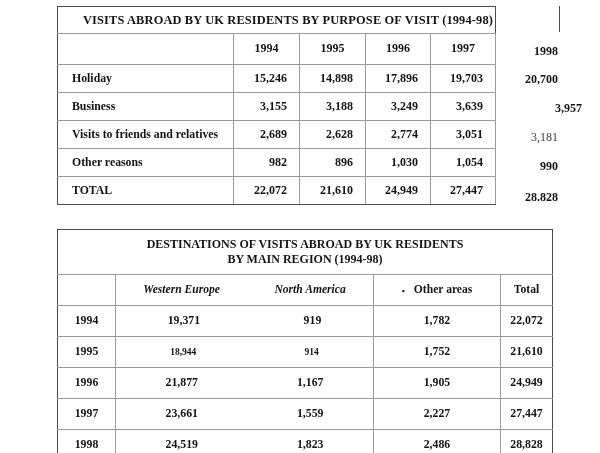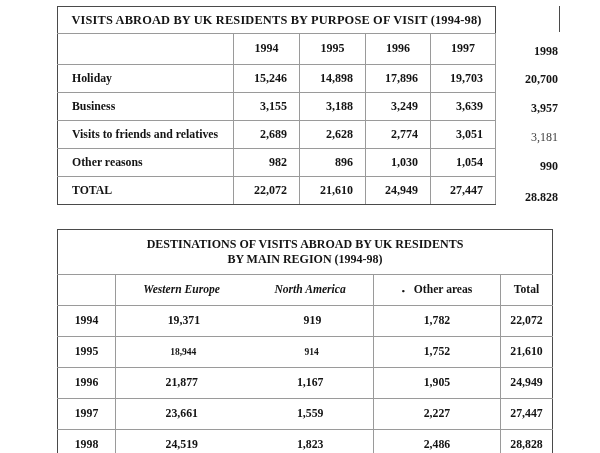--- a/index.html
+++ b/index.html
@@ -45,21 +45,21 @@
   .frame-t { border-top: 1px solid #4a4a4a; }
   .frame-b { border-bottom: 1px solid #4a4a4a; }
 
   
   #table1 {
     left: 57px;
     top: 6px;
     width: 438px;
   }
   #table1 .title-cell {
-    text-align: center;
+    text-align: right;
     font-size: 12.4px;
     letter-spacing: 0.15px;
     height: 26px;
     padding: 0 2px;
     white-space: nowrap;
   }
   #table1 .yr-head {
     text-align: center;
     height: 30px;
     font-size: 12px;
@@ -198,21 +198,21 @@
         <td class="num br frame-b">24,949</td>
         <td class="num br frame-b">27,447</td>
       </tr>
     </tbody>
   </table>
 
   <div>
     <div class="overflow-col" style="left:497px; top:6px; height:26px; border-right:1px solid #4a4a4a;"></div>
     <div class="overflow-col" style="left:496px; top:44px;">1998</div>
     <div class="overflow-col" style="left:496px; top:72px;">20,700</div>
-    <div class="overflow-col" style="left:496px; top:101px;">3,957</div>
+    <div class="overflow-col" style="left:520px; top:101px;">3,957</div>
     <div class="overflow-col faint" style="left:496px; top:130px;">3,181</div>
     <div class="overflow-col" style="left:496px; top:159px;">990</div>
     <div class="overflow-col" style="left:496px; top:190px;">28.828</div>
   </div>
 
   <table id="table2" class="tbl">
     <colgroup>
       <col style="width:58px">
       <col style="width:258px">
       <col style="width:127px">

